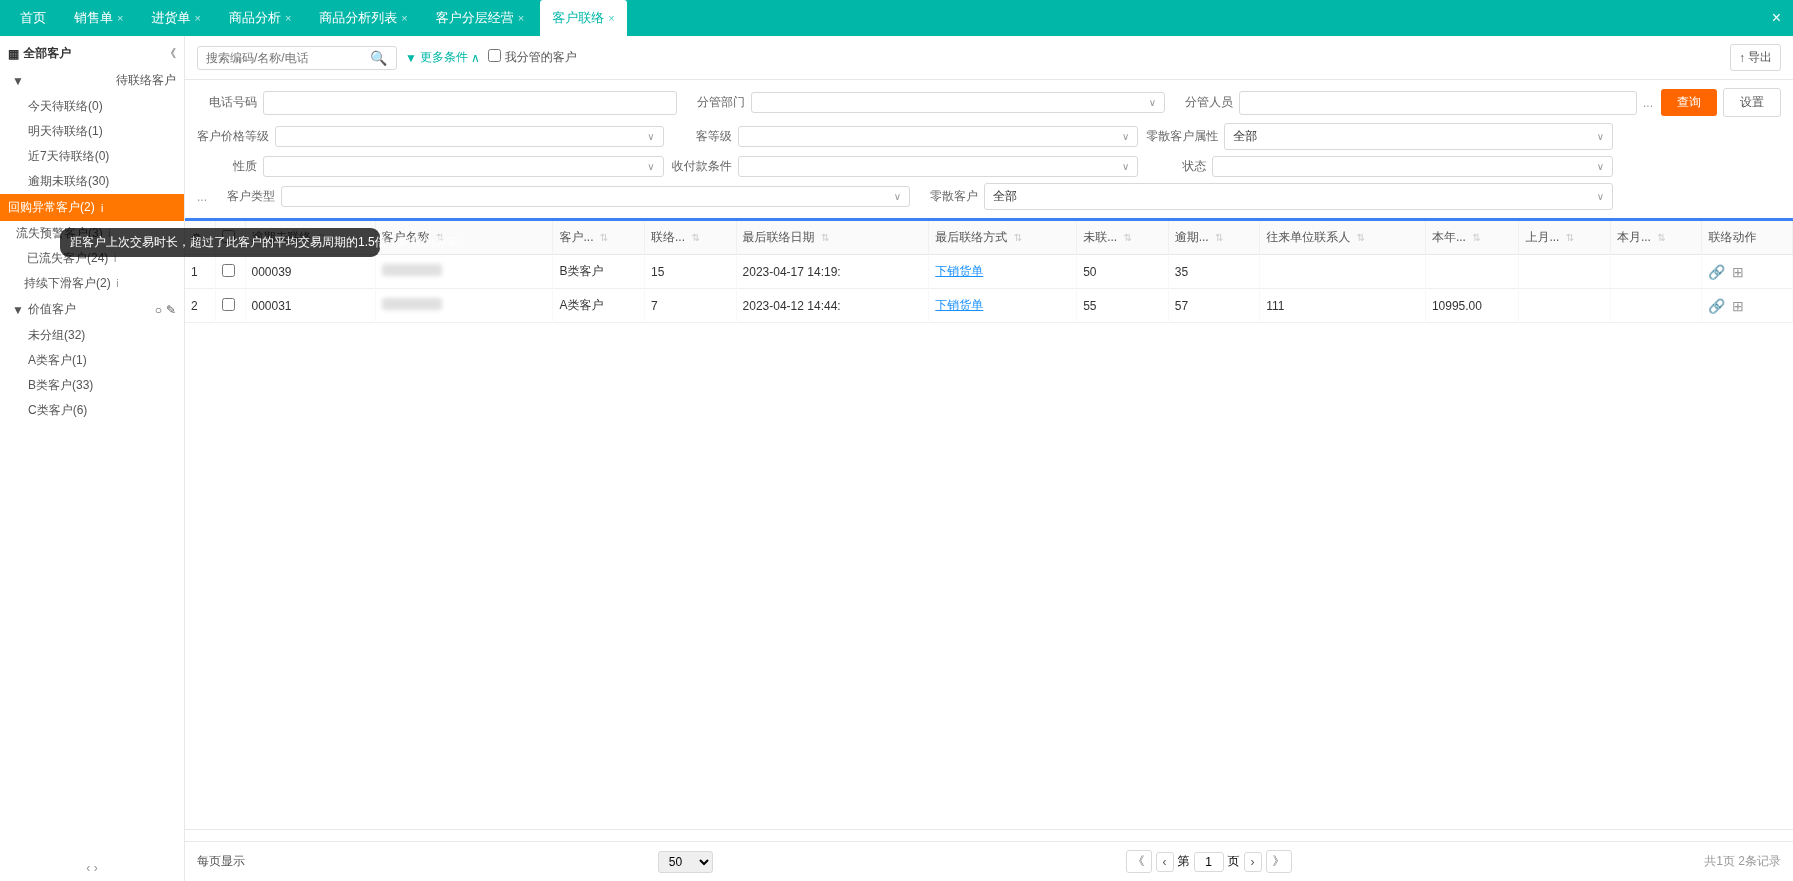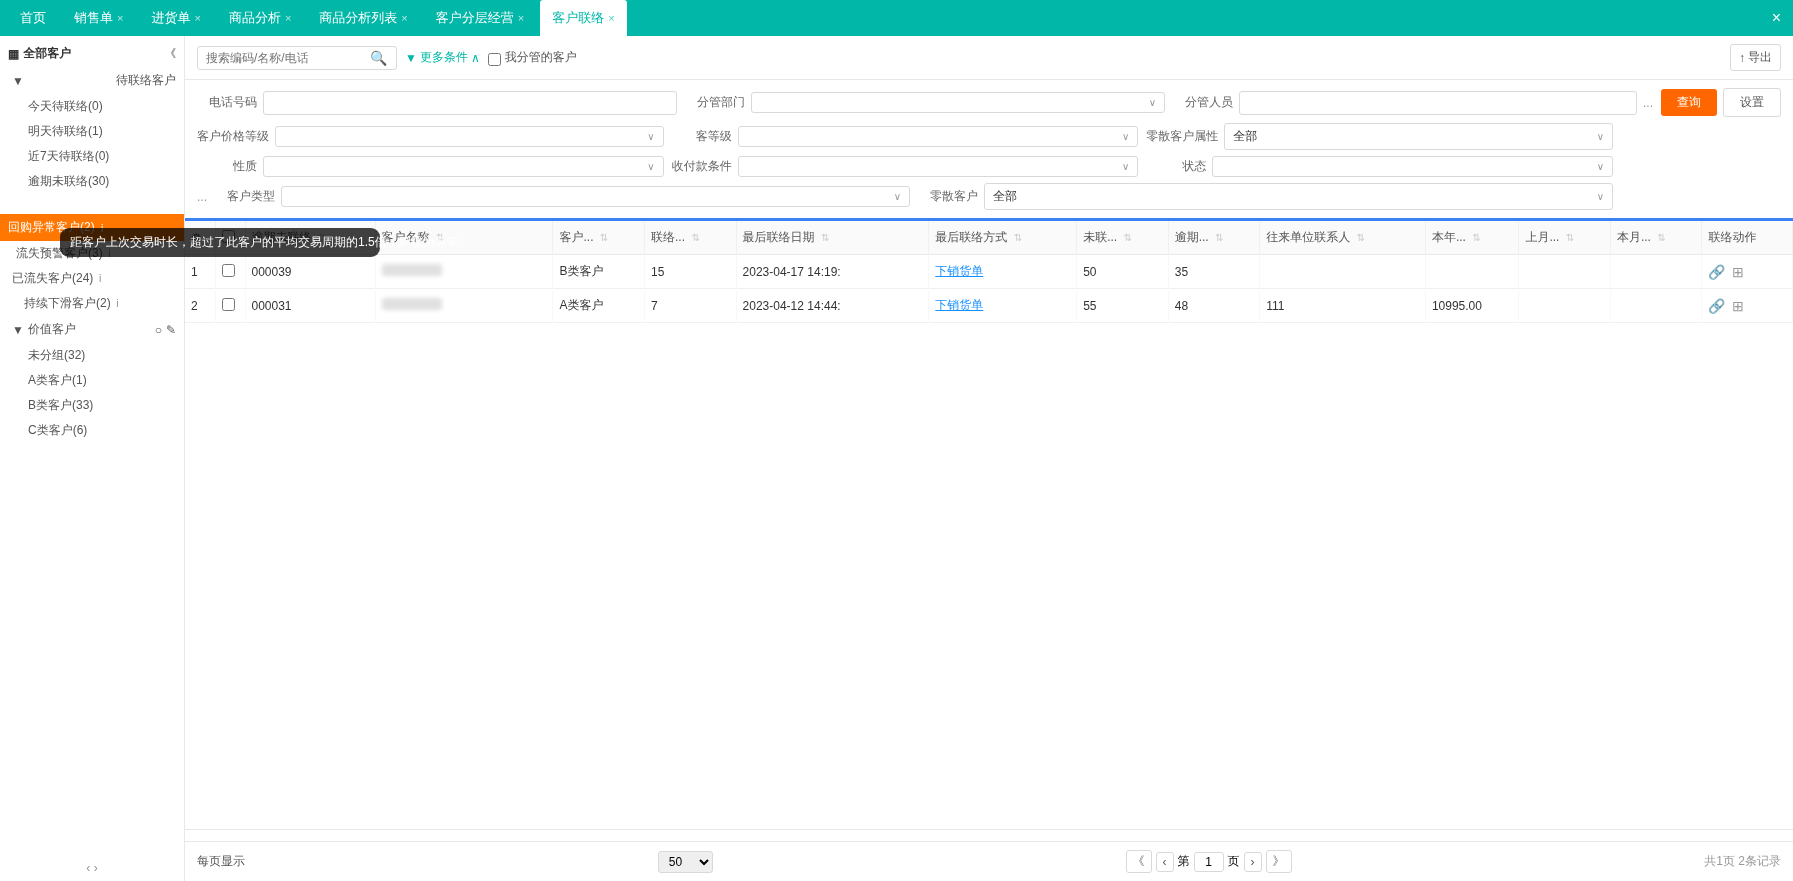--- a/index.html
+++ b/index.html
@@ -124,21 +124,21 @@
     .filter-btn {
       display: flex;
       align-items: center;
       gap: 3px;
       color: #00b7a8;
       cursor: pointer;
       font-size: 12px;
     }
     .my-customer {
       display: flex;
-      align-items: flex-end;
+      align-items: flex-start;
       gap: 4px;
       font-size: 12px;
       color: #555;
       cursor: pointer;
     }
     .my-customer input[type=checkbox] { cursor: pointer; }
     .export-btn {
       margin-left: auto;
       display: flex;
       align-items: center;
@@ -331,21 +331,20 @@
     .active-left-bar {
       background: #ff7700;
       color: #fff;
       padding: 5px 6px 5px 8px;
       cursor: pointer;
       font-size: 12px;
       display: flex;
       align-items: center;
       gap: 4px;
       position: relative;
-      margin-top: 20px;
     }
 
     .sidebar-footer-arrow {
       display: flex;
       align-items: center;
       justify-content: center;
       padding: 6px;
       cursor: pointer;
       color: #999;
     }
@@ -440,21 +439,21 @@
 
       <div class="active-left-bar">
         <span>回购异常客户(2)</span>
         <span style="font-size:11px;margin-left:2px;">ℹ</span>
       </div>
 
       <div class="tree-item" style="padding-left:16px;">
         <span>流失预警客户(3)</span>
         <span style="font-size:11px;margin-left:2px;color:#999;">ℹ</span>
       </div>
-      <div class="tree-item" style="padding-left:12px;">
+      <div class="tree-item" style="padding-left:27px;">
         <span>已流失客户(24)</span>
         <span style="font-size:11px;margin-left:2px;color:#999;">ℹ</span>
       </div>
       <div class="tree-item" style="padding-left:24px;">
         <span>持续下滑客户(2)</span>
         <span style="font-size:11px;margin-left:2px;color:#999;">ℹ</span>
       </div>
 
       <div class="section-group">
         <div class="section-header">
@@ -708,21 +707,21 @@
             <td>
               <span class="blurred-name"></span>
             </td>
             <td>A类客户</td>
             <td>7</td>
             <td>2023-04-12 14:44:</td>
             <td>
               <span class="link-text">下销货单</span>
             </td>
             <td>55</td>
-            <td>48</td>
+            <td>57</td>
             <td>111</td>
             <td>10995.00</td>
             <td></td>
             <td></td>
             <td>
               <div class="action-icons">
                 <span class="action-icon">🔗</span>
                 <span class="action-icon">⊞</span>
               </div>
             </td>

